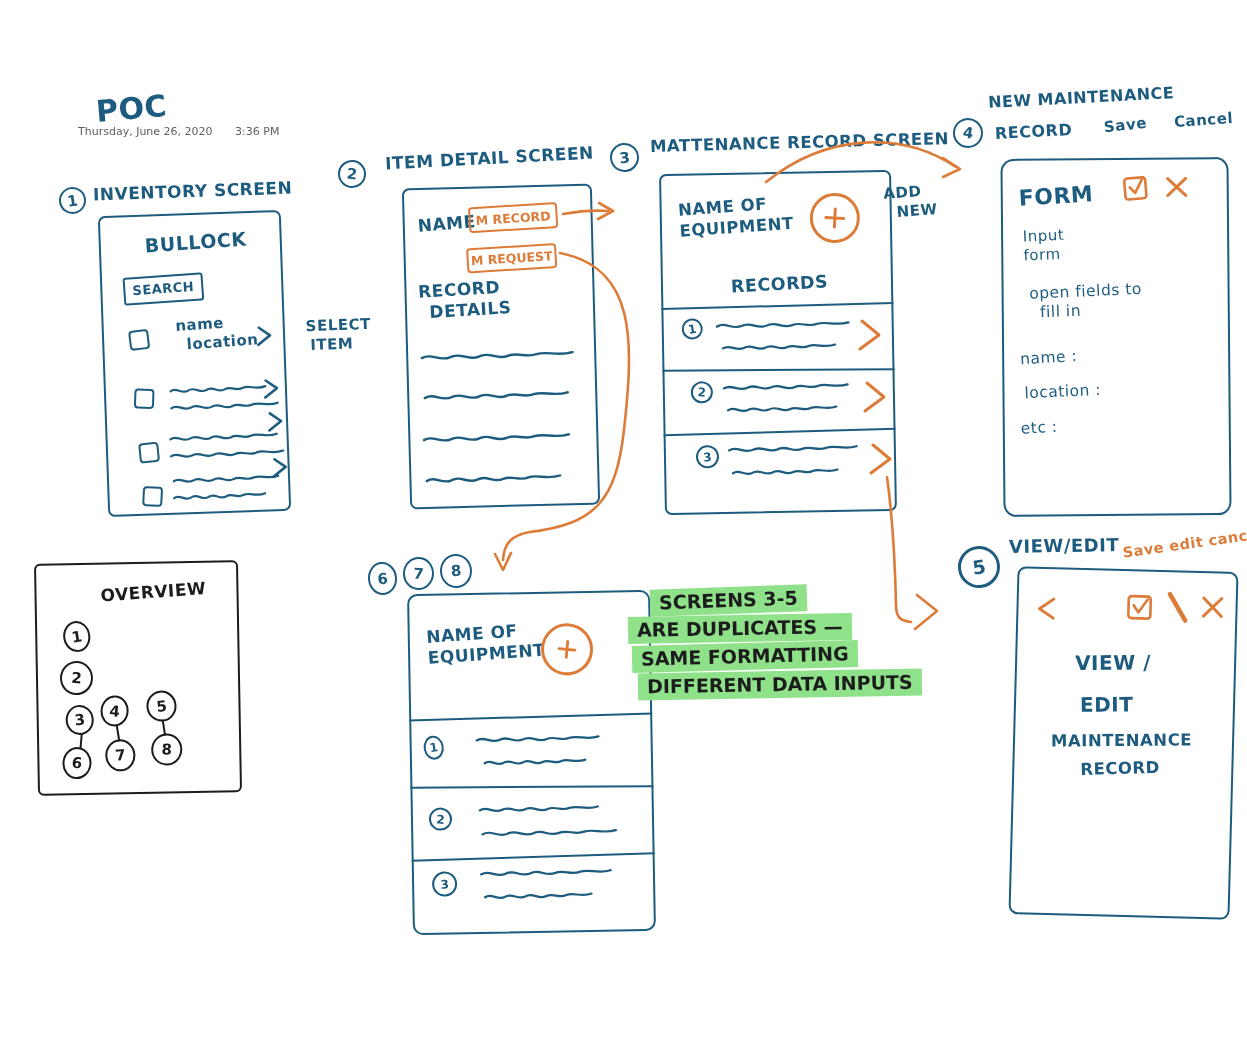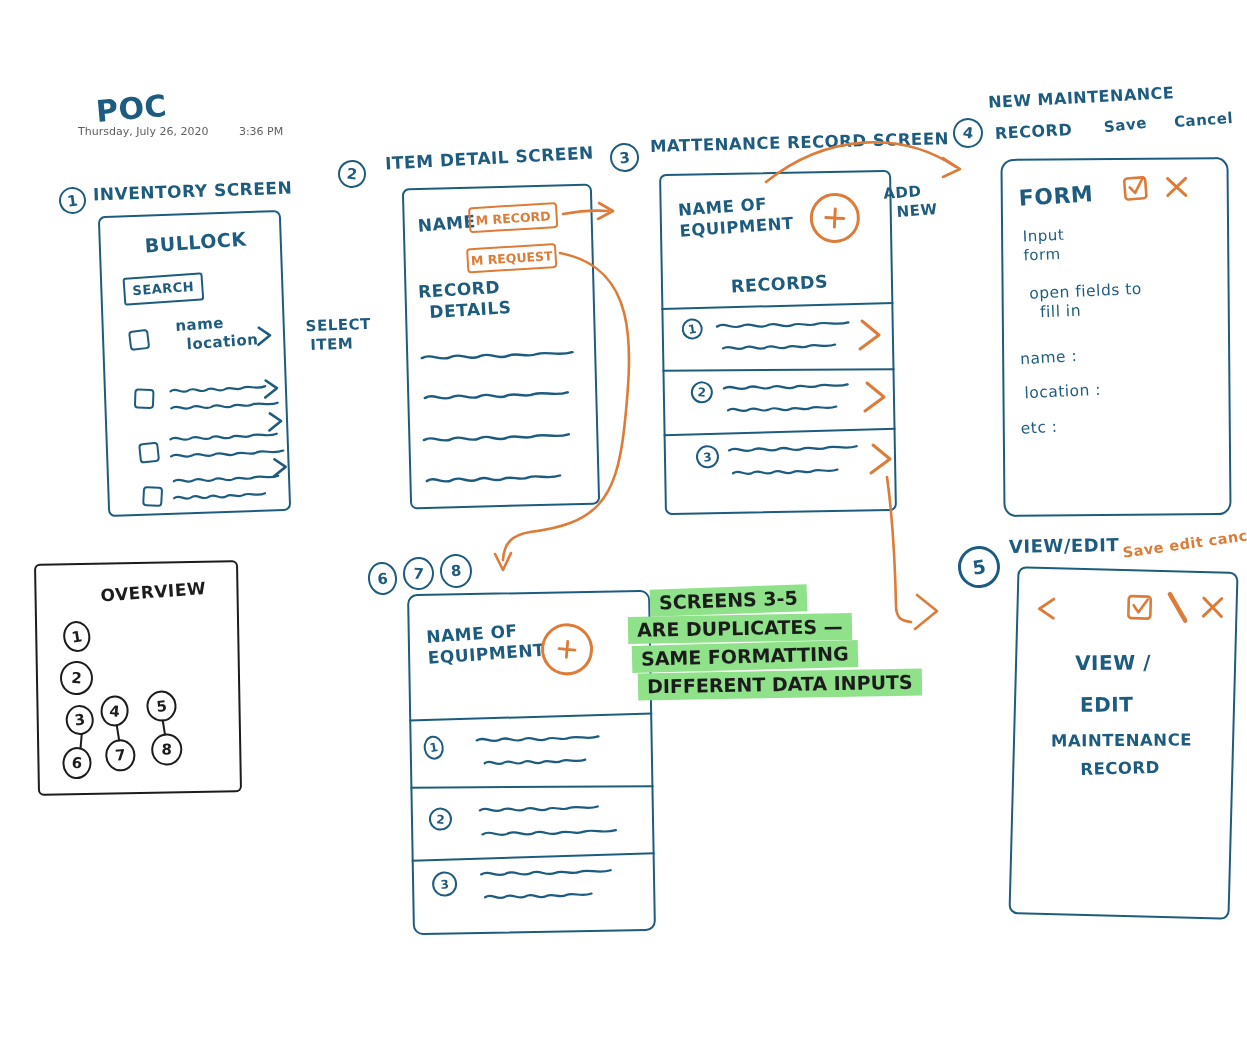--- a/index.html
+++ b/index.html
@@ -39,22 +39,22 @@
 <svg width="0" height="0" style="position:absolute">
   <defs>
     <g id="wave">
       <path d="M3 8 C 10 3, 16 12, 24 8 C 32 3, 38 12, 46 8 C 54 3, 60 12, 68 8 C 76 4, 82 11, 90 7 C 98 4, 106 10, 117 6" fill="none" stroke="currentColor" stroke-width="2.4" stroke-linecap="round"></path>
     </g>
   </defs>
 </svg>
 
 <div class="abs hw blue" style="left:96px;top:90px;font-size:30px;font-weight:700;transform:rotate(-5deg)">POC</div>
 <div class="abs gray" style="left:78px;top:125px;font-size:11px">
-  <span>Thursday, July 26, 2020</span>
-  <span style="margin-left:27px">3:36 PM</span>
+  <span>Thursday, June 26, 2020</span>
+  <span style="margin-left:19px">3:36 PM</span>
 </div>
 
 <div class="cnum" style="left:59px;top:187px;width:27px;height:27px;font-size:15px;transform:rotate(-8deg)">1</div>
 <div class="abs hw blue" style="left:93px;top:181px;font-size:17px;transform:rotate(-2deg)">INVENTORY SCREEN</div>
 
 <div class="panel" style="left:103px;top:213px;width:183px;height:301px;transform:rotate(-2deg)">
   <div class="abs hw blue" style="left:44px;top:16px;font-size:19px;transform:rotate(-2deg)">BULLOCK</div>
   <div class="abs" style="left:21px;top:59px;width:80px;height:28px;border:2.4px solid var(--ink-blue);border-radius:3px;display:flex;align-items:center;justify-content:center;transform:rotate(-2deg)">
     <span class="hw blue" style="font-size:13px">SEARCH</span>
   </div>

